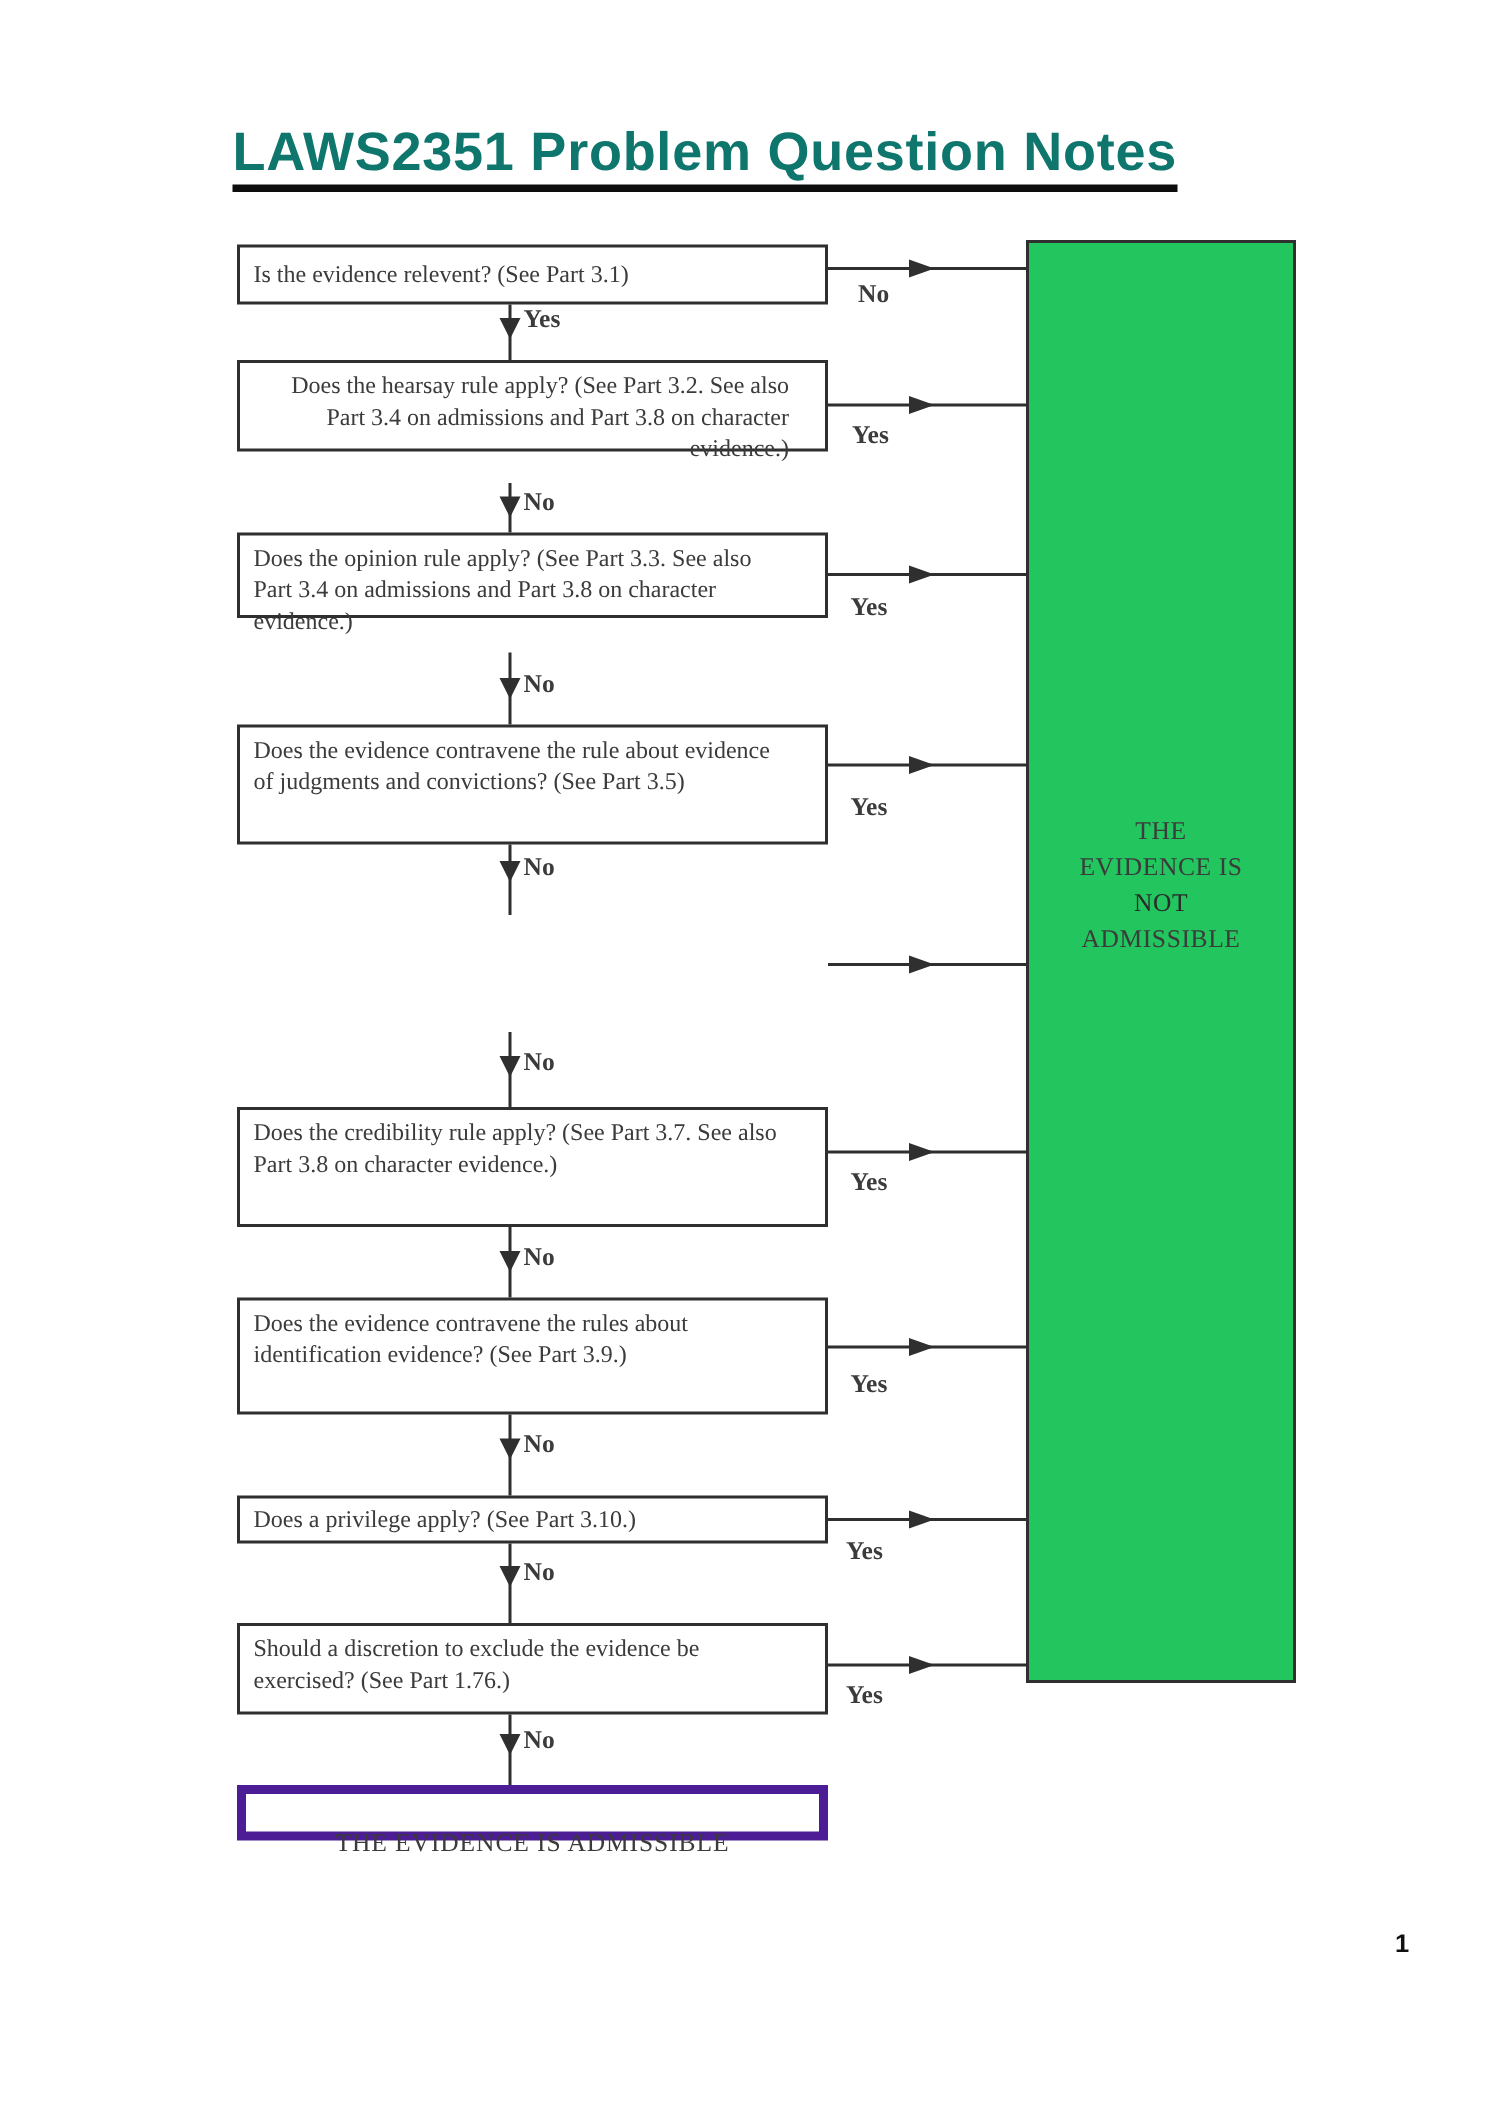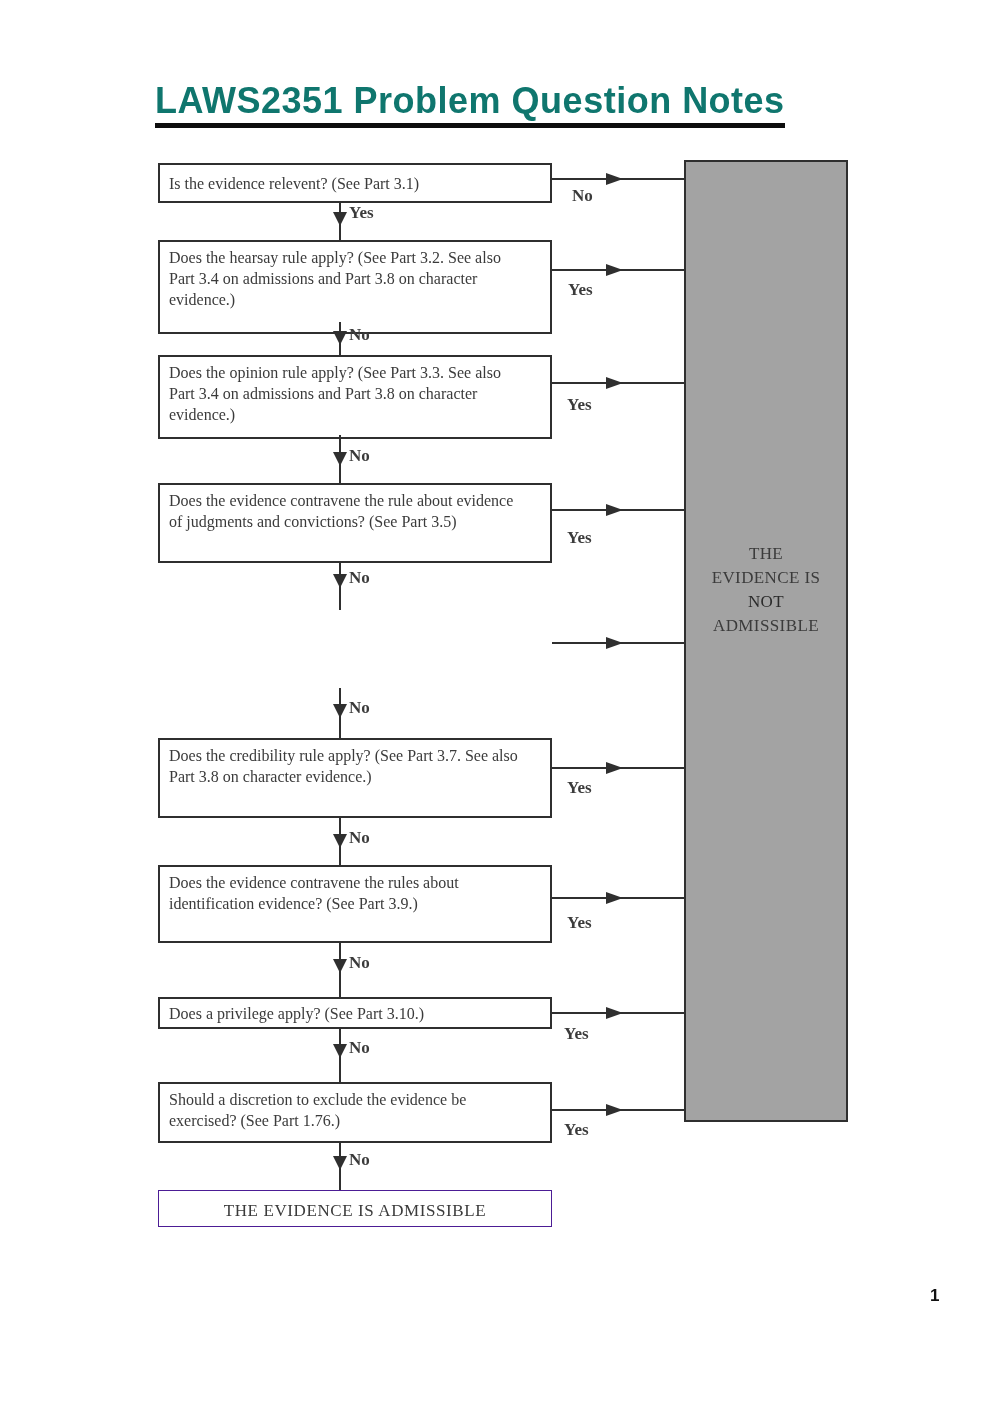--- a/index.html
+++ b/index.html
@@ -5,28 +5,28 @@
   html,body{margin:0;padding:0;background:#ffffff;}
   .page{position:relative;width:991px;height:1402px;background:#ffffff;overflow:hidden;
         font-family:"Liberation Serif", serif;color:#3b3b3b;}
   .title{position:absolute;left:155px;top:82px;margin:0;
          font-family:"Liberation Sans", sans-serif;font-weight:bold;font-size:36px;
          letter-spacing:0.5px;color:#0f766e;border-bottom:5px solid #0d0d0d;
          padding-bottom:3px;line-height:38px;}
   .qbox{position:absolute;left:158px;width:394px;box-sizing:border-box;
         border:2px solid #2f2f2f;background:#fff;
         font-size:16px;line-height:21px;padding:5px 24px 5px 9px;color:#3b3b3b;}
-  .bigbox{position:absolute;left:684px;top:160px;width:164px;height:962px;
-          box-sizing:border-box;border:2px solid #2f2f2f;background:#a3a3a3;}
+  .bigbox{position:absolute;left:684px;top:160px;width:180px;height:962px;
+          box-sizing:border-box;border:2px solid #2f2f2f;background:#22c55e;}
   .bigbox-text{position:absolute;top:380px;left:0;right:0;text-align:center;
                font-size:17px;line-height:24px;letter-spacing:0.4px;color:#3b3b3b;}
   .bigbox-text .bold{font-weight:normal;color:#2b2b2b;}
   .finalbox{position:absolute;left:158px;top:1190px;width:394px;height:37px;
-            box-sizing:border-box;border:1px solid #4c1d95;background:#fff;
-            text-align:center;font-size:17px;line-height:21px;padding-top:9px;
+            box-sizing:border-box;border:6px solid #4c1d95;background:#fff;
+            text-align:center;font-size:17px;line-height:21px;padding-top:22px;
             letter-spacing:0.6px;color:#3b3b3b;}
   .vline{position:absolute;left:339px;width:2px;background:#2f2f2f;}
   .hline{position:absolute;left:552px;width:132px;height:2px;background:#2f2f2f;}
   .darrow{position:absolute;left:333px;width:0;height:0;
           border-left:7px solid transparent;border-right:7px solid transparent;
           border-top:14px solid #2f2f2f;}
   .rarrow{position:absolute;left:606px;width:0;height:0;
           border-top:6px solid transparent;border-bottom:6px solid transparent;
           border-left:17px solid #2f2f2f;}
   .dlabel{position:absolute;left:349px;font-size:17px;font-weight:bold;color:#3b3b3b;}
@@ -36,23 +36,23 @@
 </style>
 </head>
 <body>
 
 <div class="page">
 
   <h1 class="title">LAWS2351 Problem Question Notes</h1>
 
   <div class="qbox" style="top:163px;height:40px;padding-top:8px;">
     <span>Is the evidence relevent? (See Part 3.1)</span></div>
-  <div class="qbox" style="top:240px;height:94px;">
+  <div class="qbox" style="top:240px;height:61px;text-align:right;">
     <span>Does the hearsay rule apply? (See Part 3.2. See also Part 3.4 on admissions and Part 3.8 on character evidence.)</span></div>
-  <div class="qbox" style="top:355px;height:84px;">
+  <div class="qbox" style="top:355px;height:57px;">
     <span>Does the opinion rule apply? (See Part 3.3. See also Part 3.4 on admissions and Part 3.8 on character evidence.)</span></div>
   <div class="qbox" style="top:483px;height:80px;">
     <span>Does the evidence contravene the rule about evidence of judgments and convictions? (See Part 3.5)</span></div>
   <div class="qbox" style="top:738px;height:80px;">
     <span>Does the credibility rule apply? (See Part 3.7. See also Part 3.8 on character evidence.)</span></div>
   <div class="qbox" style="top:865px;height:78px;">
     <span>Does the evidence contravene the rules about identification evidence? (See Part 3.9.)</span></div>
   <div class="qbox" style="top:997px;height:32px;padding-top:4px;">
     <span>Does a privilege apply? (See Part 3.10.)</span></div>
   <div class="qbox" style="top:1082px;height:61px;">

